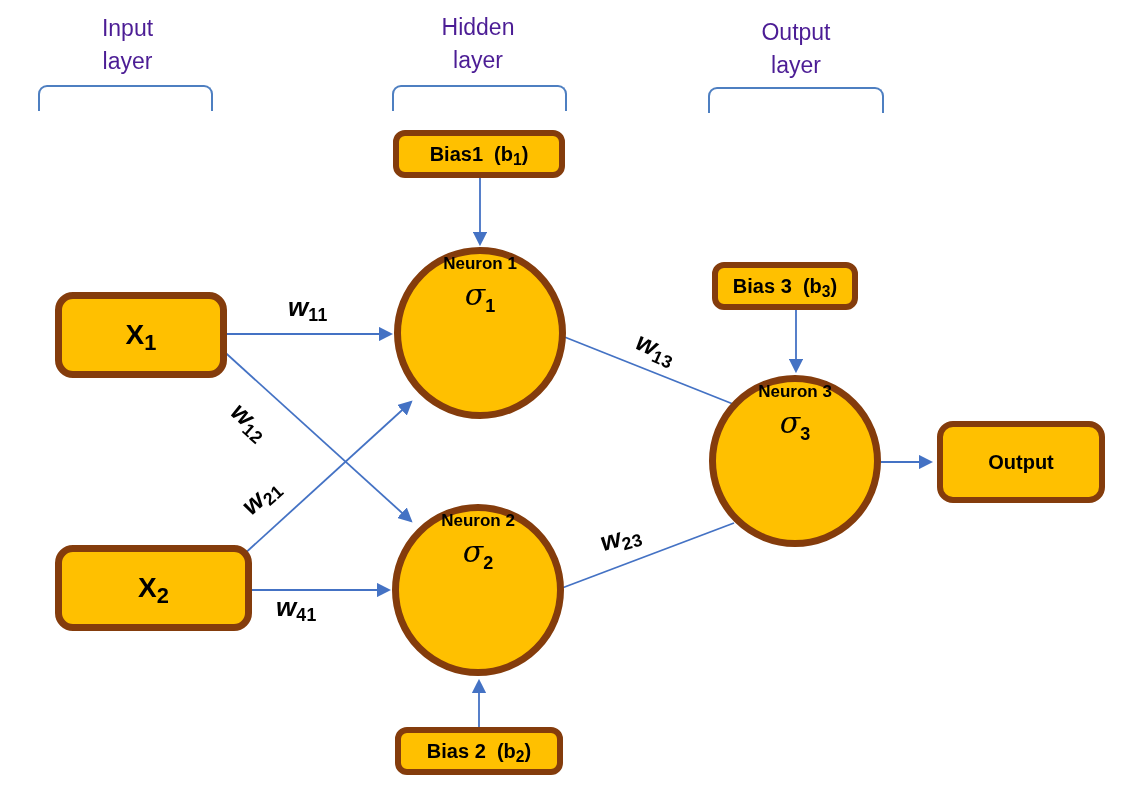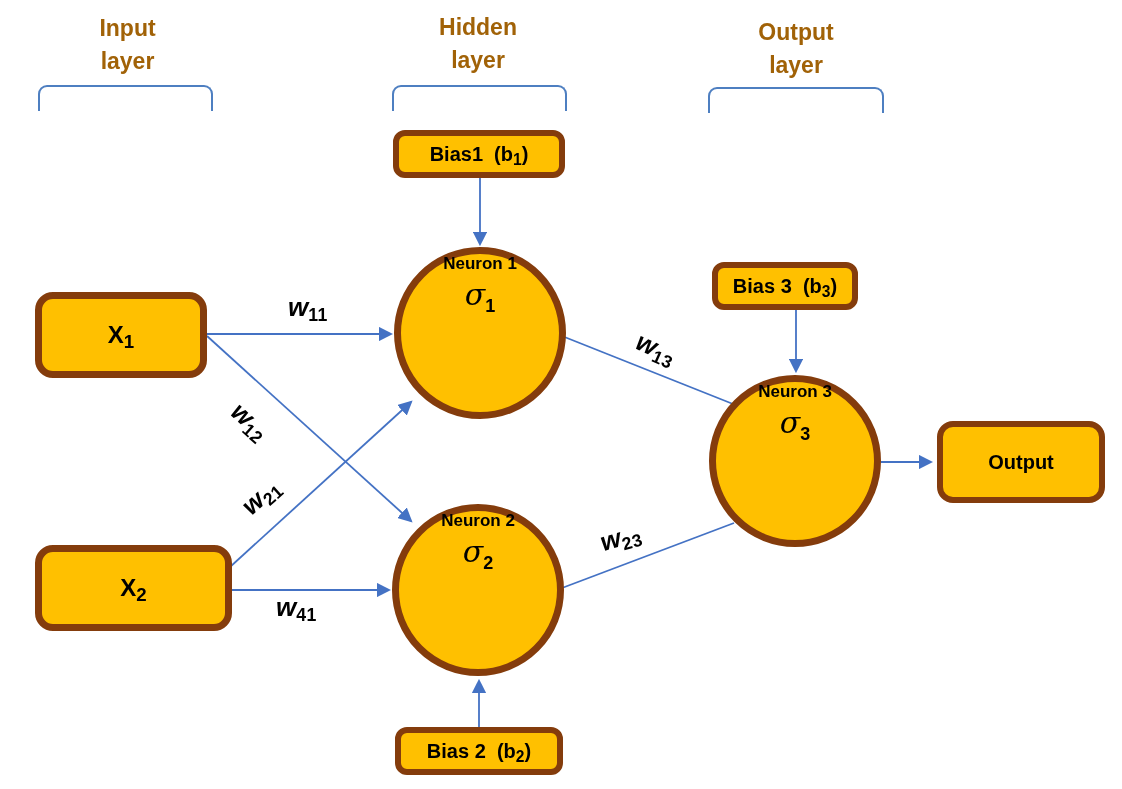--- a/index.html
+++ b/index.html
@@ -12,35 +12,35 @@
   html,body{margin:0;padding:0;background:#ffffff;}
   .canvas{
     position:relative;width:1122px;height:789px;background:#ffffff;
     font-family:"Liberation Sans", sans-serif;color:var(--text);
     overflow:hidden;
   }
   .wires{position:absolute;left:0;top:0;width:1122px;height:789px;}
   .wires line{stroke:var(--connector);stroke-width:1.8;}
   .wires marker path{fill:var(--connector);}
   .layer-label{
-    position:absolute;text-align:center;font-size:23px;line-height:33px;color:#a16207;font-weight:bold;
+    position:absolute;text-align:center;font-size:23px;line-height:33px;color:#4c1d95;
   }
   .bracket{
     position:absolute;height:26px;
     border:2px solid var(--bracket);border-bottom:none;
     border-radius:9px 9px 0 0;box-sizing:border-box;
   }
   .node-box{
     position:absolute;background:var(--node-fill);
     border:6px solid var(--node-border);
     display:flex;align-items:center;justify-content:center;
     font-weight:bold;box-sizing:border-box;
   }
   .bias-box{border-radius:12px;font-size:20px;}
-  .input-box{border-radius:18px;border-width:7px;font-size:24px;}
+  .input-box{border-radius:18px;border-width:7px;font-size:28px;margin-left:20px;}
   .output-box{border-radius:16px;font-size:20px;}
   .lbl{white-space:pre;}
   .lbl sub{font-size:0.78em;vertical-align:-0.28em;line-height:0;}
   .neuron{
     position:absolute;width:172px;height:172px;border-radius:50%;
     background:var(--node-fill);border:7px solid var(--node-border);
     display:flex;flex-direction:column;align-items:center;
     box-sizing:border-box;
   }
   .neuron-name{font-weight:bold;font-size:17px;line-height:1.2;}

